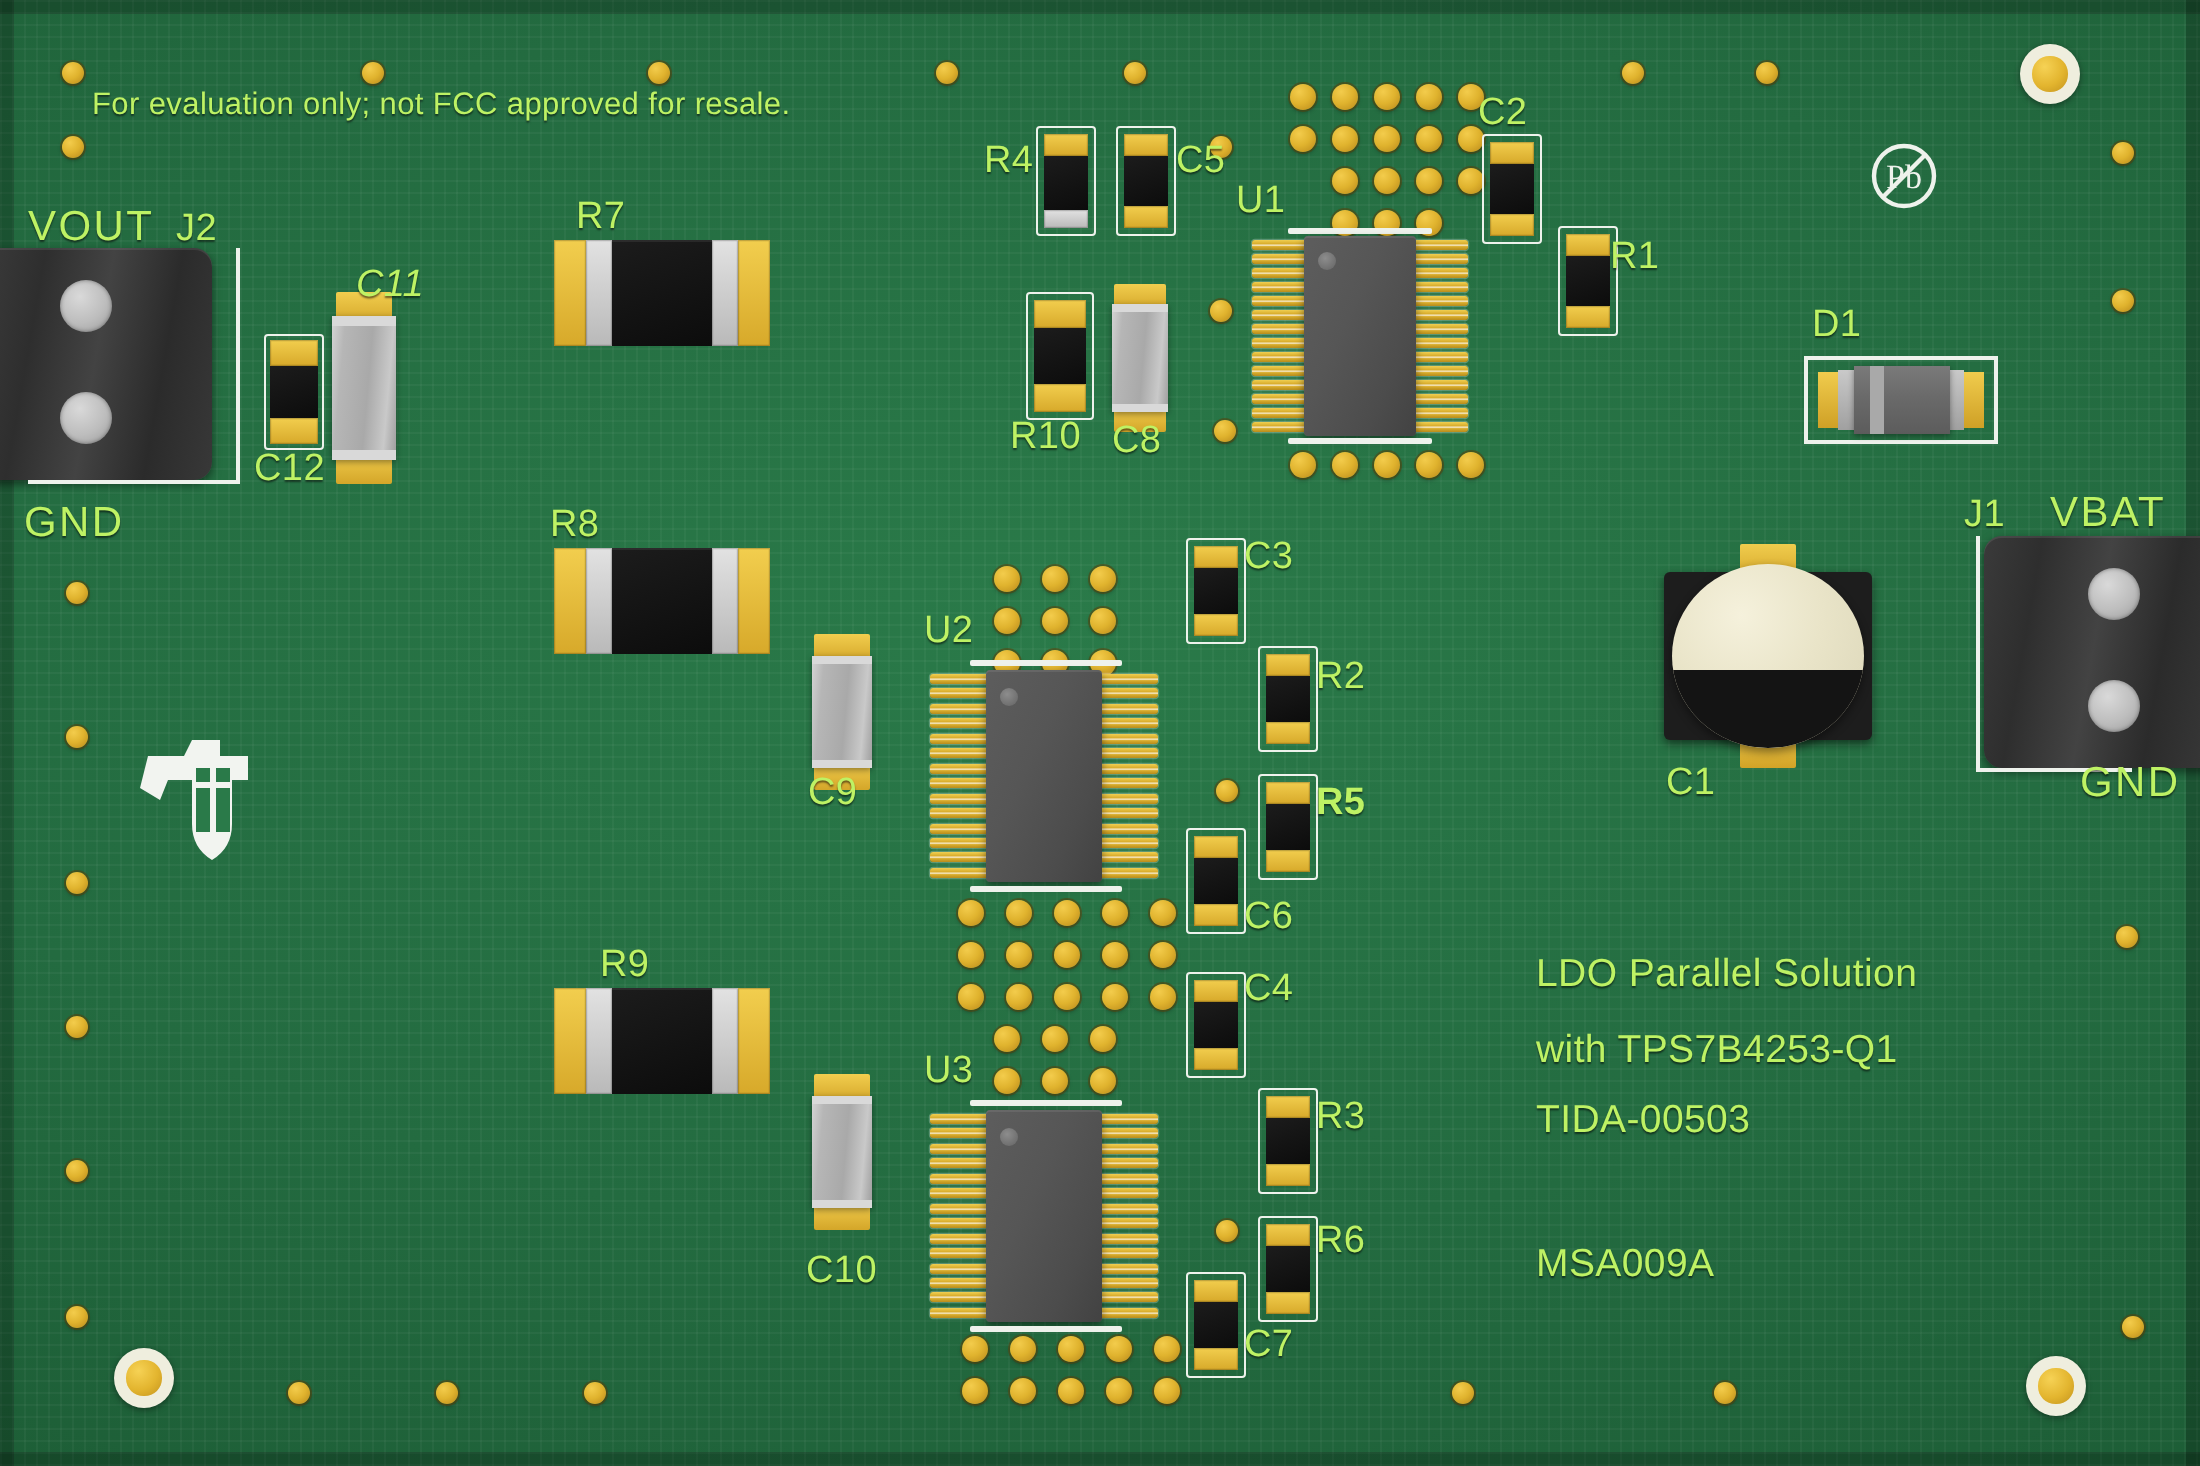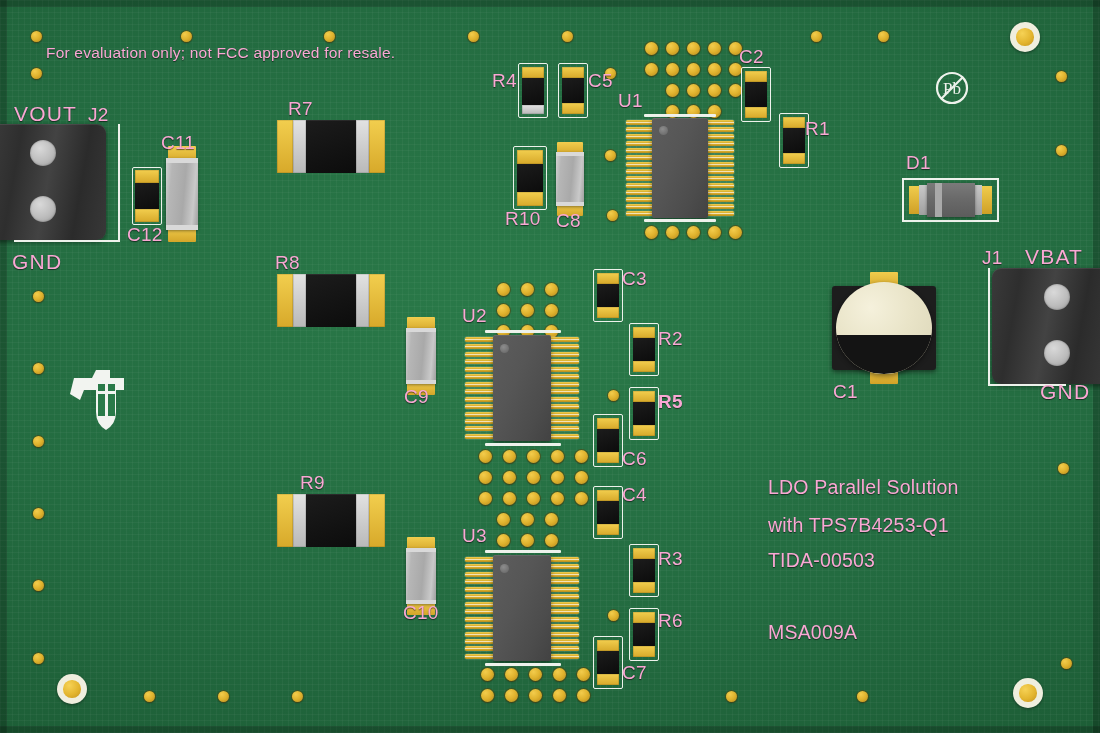--- a/index.html
+++ b/index.html
@@ -25,21 +25,21 @@
   }
   .edge-dark{position:absolute;background:rgba(0,0,0,.22);}
   .edge-dark.t{left:0;right:0;top:0;height:7px;}
   .edge-dark.b{left:0;right:0;bottom:0;height:7px;}
   .edge-dark.l{top:0;bottom:0;left:0;width:7px;}
   .edge-dark.r{top:0;bottom:0;right:0;width:7px;}
 
   
   .silk{
     position:absolute;
-    color:#f9a8d4;
+    color:#bef264;
     text-shadow:0 1px 1px rgba(0,0,0,.55);
     white-space:nowrap;
     letter-spacing:.2px;
     pointer-events:none;
   }
   .silk.ref{font-size:19px;font-weight:400;}
   .silk.port{font-size:21px;font-weight:400;letter-spacing:1.2px;}
   .silk.note{font-size:15.5px;}
   .silk.info{font-size:19.5px;}
 
@@ -231,21 +231,21 @@
   </div>
   <div class="silk ref" style="left:127px;top:224px;">C12</div>
 
   <div class="tant" style="left:166px;top:158px;width:32px;height:72px;">
     <div class="tpad" style="left:2px;top:-12px;width:28px;height:16px;"></div>
     <div class="tpad" style="left:2px;bottom:-12px;width:28px;height:16px;"></div>
     <div class="tbody"></div>
     <div class="tstripe" style="left:0;top:0;width:32px;height:5px;"></div>
     <div class="tstripe" style="left:0;bottom:0;width:32px;height:5px;"></div>
   </div>
-  <div class="silk ref" style="left:161px;top:132px;">C11</div>
+  <div class="silk ref" style="left:178px;top:132px;font-style:italic;">C11</div>
 
   <div class="silk ref" style="left:288px;top:98px;text-align:right;">R7</div>
   <div class="res" style="left:277px;top:120px;width:108px;height:53px;">
     <div class="term" style="left:0;top:0;width:16px;height:53px;"></div>
     <div class="term grey" style="left:16px;top:0;width:13px;height:53px;"></div>
     <div class="term" style="right:0;top:0;width:16px;height:53px;"></div>
     <div class="term grey" style="right:16px;top:0;width:13px;height:53px;"></div>
     <div class="core big" style="left:29px;top:0;width:50px;height:53px;"></div>
   </div>
 
@@ -511,21 +511,21 @@
     <div class="core big" style="left:29px;top:0;width:50px;height:53px;"></div>
   </div>
 
   <div class="tant" style="left:406px;top:548px;width:30px;height:56px;">
     <div class="tpad" style="left:1px;top:-11px;width:28px;height:14px;"></div>
     <div class="tpad" style="left:1px;bottom:-11px;width:28px;height:14px;"></div>
     <div class="tbody"></div>
     <div class="tstripe" style="left:0;top:0;width:30px;height:4px;"></div>
     <div class="tstripe" style="left:0;bottom:0;width:30px;height:4px;"></div>
   </div>
-  <div class="silk ref" style="left:403px;top:602px;">C10</div>
+  <div class="silk ref" style="left:403px;top:625px;">C10</div>
 
   <div class="silk ref" style="left:462px;top:525px;">U3</div>
   <div class="chip" style="left:465px;top:555px;width:114px;height:106px;">
     <div class="chip-silkbar" style="left:20px;top:-5px;width:76px;"></div>
     <div class="chip-pinrow" style="left:0;top:2px;width:30px;height:102px;">
       <div class="chip-pin"></div>
         <div class="chip-pin"></div>
         <div class="chip-pin"></div>
       <div class="chip-pin"></div>
         <div class="chip-pin"></div>

